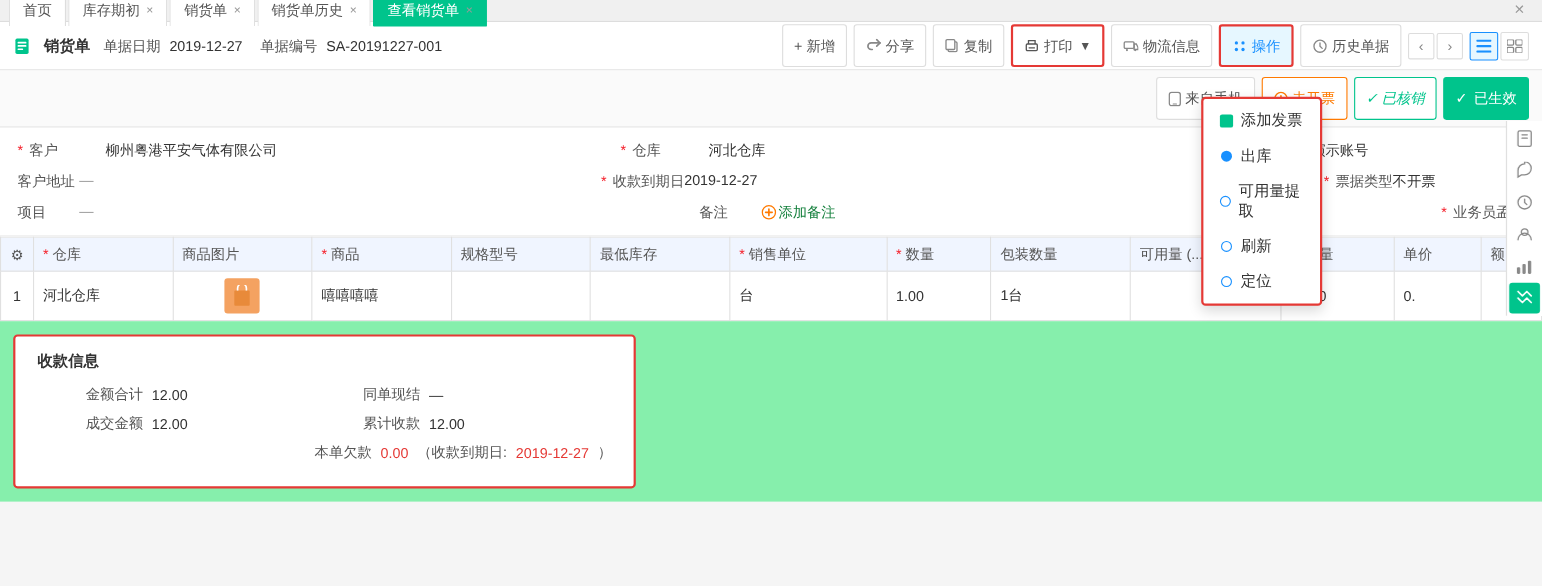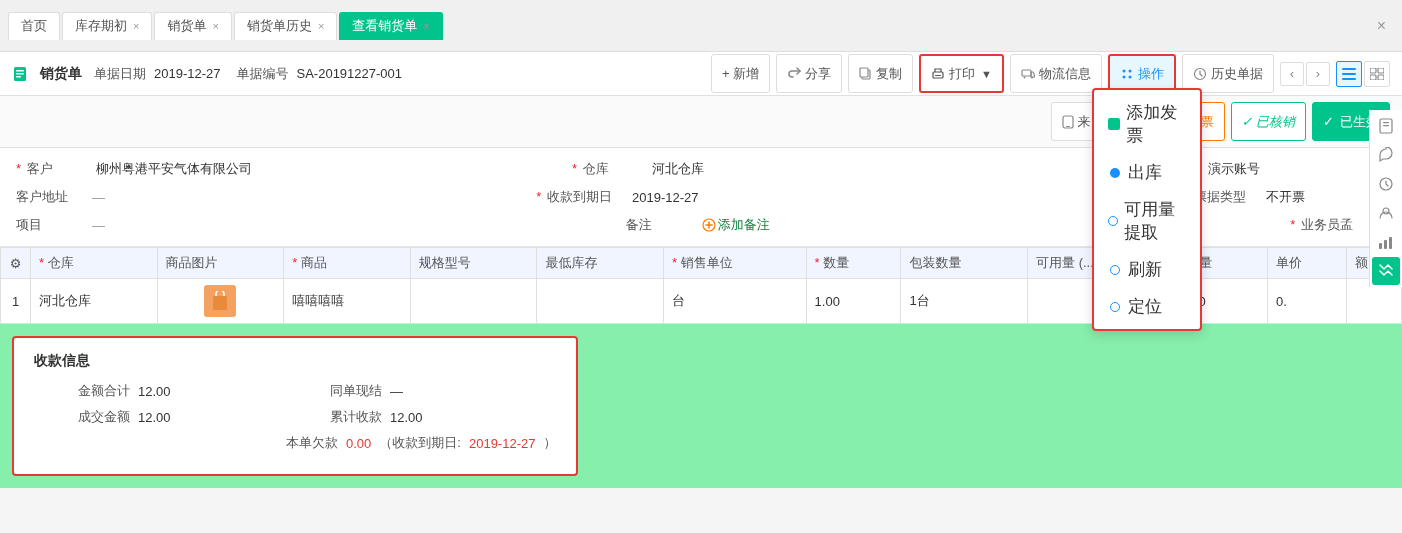--- a/index.html
+++ b/index.html
@@ -1,21 +1,21 @@
 <!DOCTYPE html>
 <html><head>
   <meta charset="utf-8">
   <style>
     * { box-sizing: border-box; margin: 0; padding: 0; }
     body { font-family: "Microsoft YaHei", "PingFang SC", sans-serif; font-size: 13px; background: #f5f5f5; color: #333; }
 
     
     .tab-bar {
       display: flex; align-items: center; background: #f0f0f0; border-bottom: 1px solid #ddd;
-      height: 52px; padding: 0 8px; gap: 2px;
+      height: 20px; padding: 0 8px; gap: 2px;
     }
     .tab {
       display: flex; align-items: center; padding: 4px 12px; background: #fff;
       border: 1px solid #ddd; border-bottom: none; border-radius: 3px 3px 0 0;
       cursor: pointer; height: 28px; font-size: 13px; gap: 6px; color: #555;
     }
     .tab.highlight { background: #00c48c; color: #fff; border-color: #00c48c; }
     .tab-close { color: #999; font-size: 11px; cursor: pointer; }
     .tab-spacer { flex: 1; }
     .tab-x { margin-left: auto; color: #999; cursor: pointer; font-size: 16px; padding: 0 8px; }
@@ -39,21 +39,21 @@
     .toolbar-row {
       display: flex; align-items: center; background: #fafafa; border-bottom: 1px solid #e0e0e0;
       padding: 6px 12px; gap: 8px;
     }
     .toolbar-right { margin-left: auto; display: flex; align-items: center; gap: 6px; }
 
     
     .form-section {
       background: #fff; padding: 12px 16px; border-bottom: 1px solid #e8e8e8;
     }
-    .form-row { display: flex; align-items: center; gap: 20px; margin-bottom: 10px; }
+    .form-row { display: flex; gap: 0; margin-bottom: 10px; }
     .form-row:last-child { margin-bottom: 0; }
     .field-label { color: #555; white-space: nowrap; min-width: 56px; }
     .field-required { color: #f5222d; margin-right: 2px; }
     .field-value { color: #333; min-width: 120px; }
     .field-dash { color: #999; }
     .field-group { display: flex; align-items: center; gap: 24px; flex: 1; }
     .add-note { color: #15803d; cursor: pointer; display: flex; align-items: center; gap: 2px; }
 
     
     .table-section { background: #fff; }
@@ -78,21 +78,21 @@
     .payment-label { color: #555; white-space: nowrap; }
     .payment-value { color: #333; }
     .payment-value.red { color: #e53935; }
     .payment-value.orange { color: #e53935; }
     .dropdown-menu {
       position: absolute; background: #fff; border: 2px solid #e53935; border-radius: 4px;
       box-shadow: 0 4px 12px rgba(0,0,0,0.15); z-index: 200; min-width: 110px; padding: 4px 0;
     }
     .dropdown-item {
       display: flex; align-items: center; gap: 6px; padding: 7px 14px;
-      cursor: pointer; color: #333; font-size: 17px;
+      cursor: pointer; color: #333; font-size: 14px;
     }
     .dropdown-icon { width: 14px; height: 14px; display: inline-flex; align-items: center; justify-content: center; }
     .icon-square { width: 12px; height: 12px; background: #00c48c; border-radius: 2px; }
     .icon-circle-blue { width: 10px; height: 10px; background: #1890ff; border-radius: 50%; }
     .icon-circle-outline { width: 10px; height: 10px; border: 1.5px solid #1890ff; border-radius: 50%; }
     .sidebar-icon { width: 28px; height: 28px; display: flex; align-items: center; justify-content: center; cursor: pointer; color: #888; border-radius: 3px; }
     .sidebar-icon.active { background: #00c48c; color: #fff; }
 
     
     .table-scroll { overflow-x: auto; }

